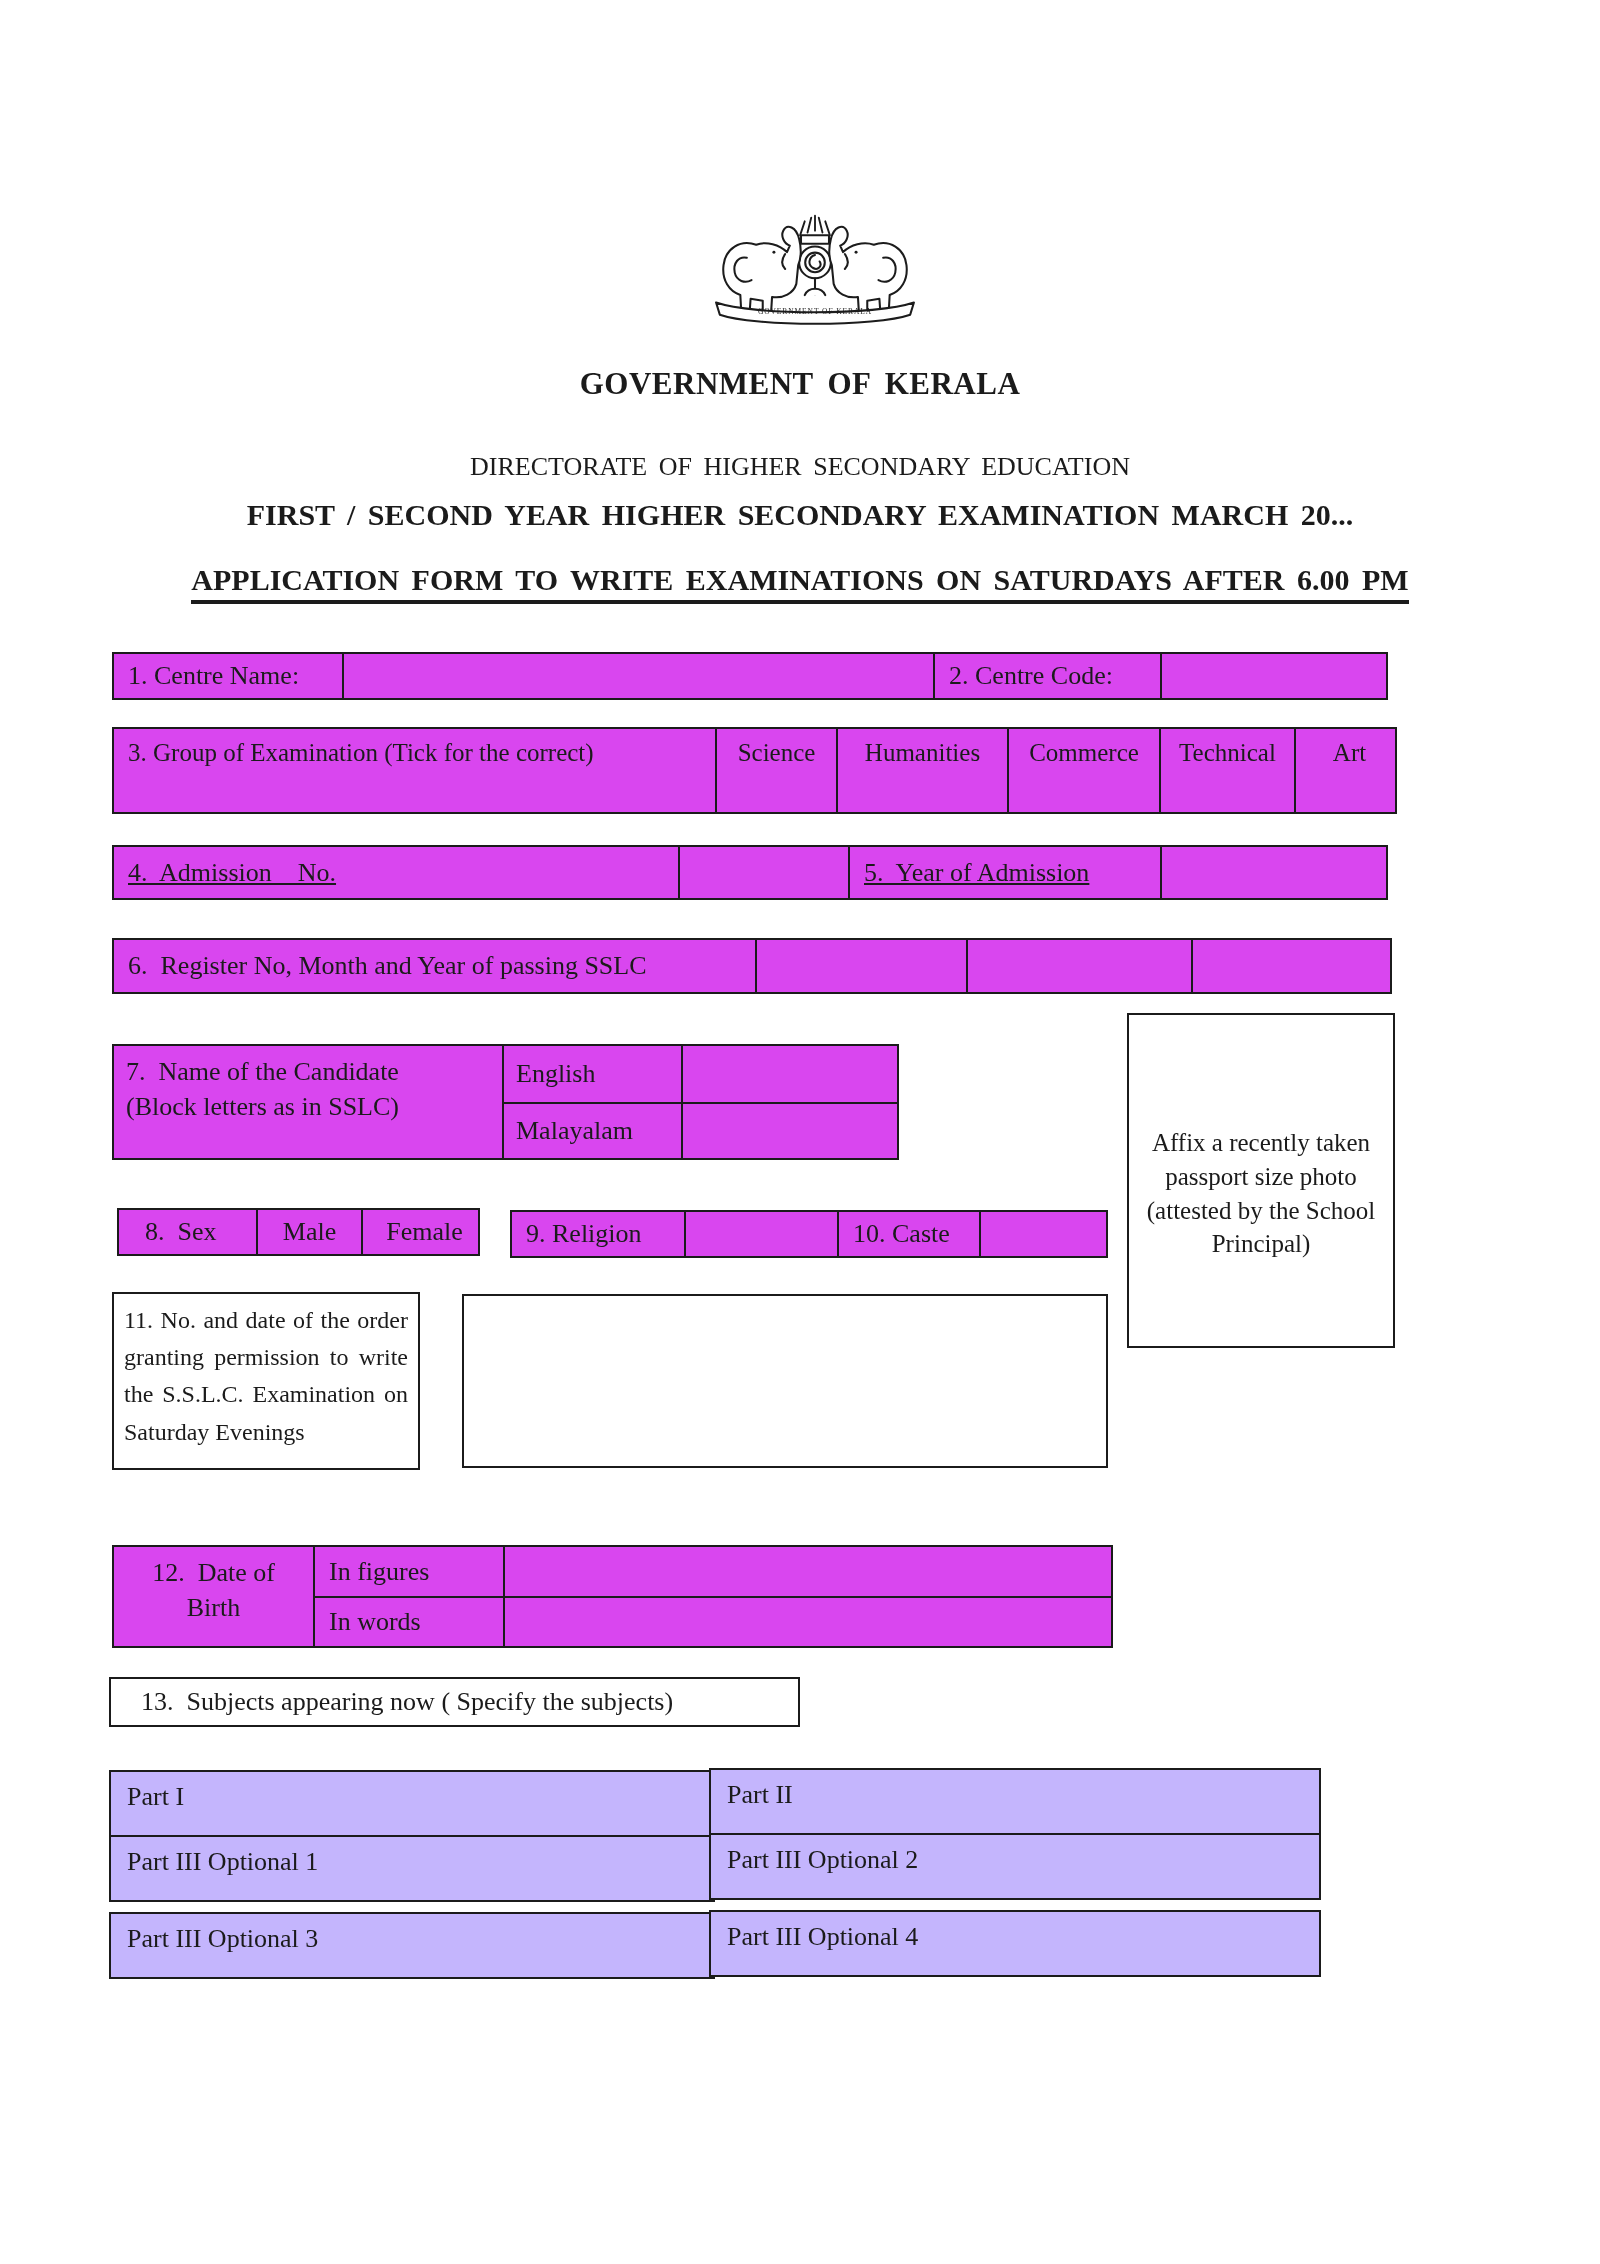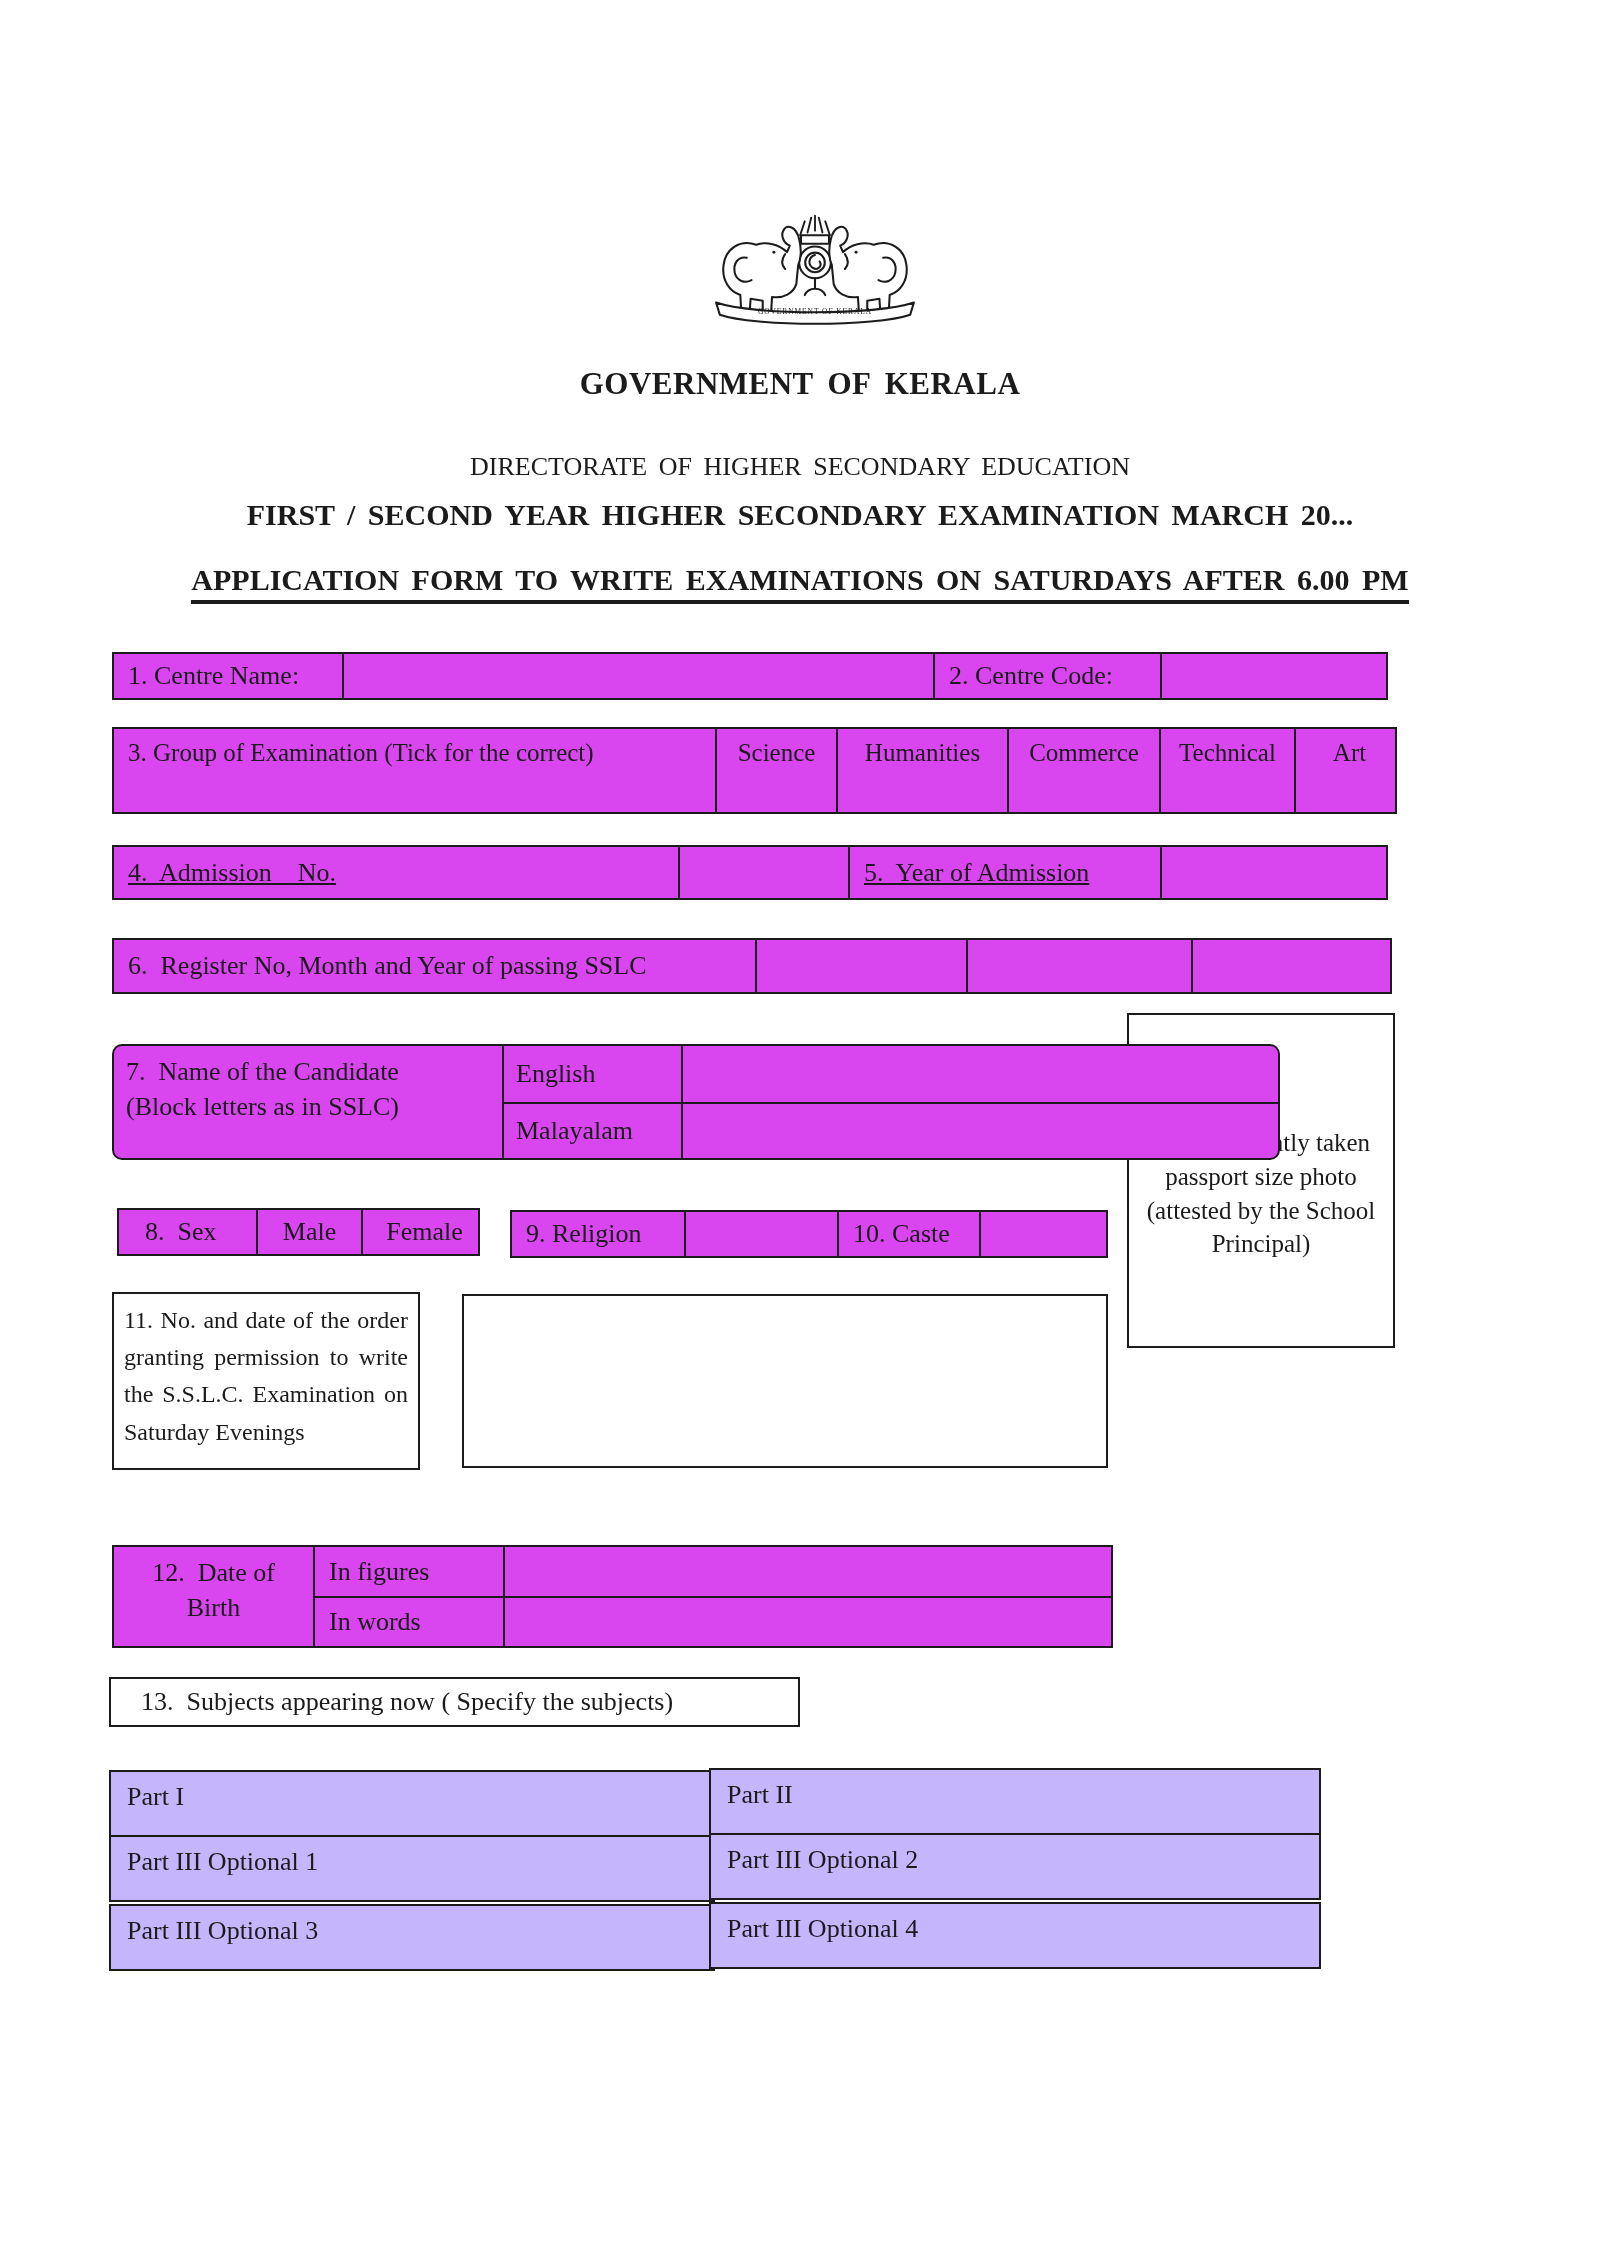--- a/index.html
+++ b/index.html
@@ -27,23 +27,23 @@
   .t-centre { left:112px; top:652px; width:1276px; height:48px; grid-template-columns:230px 591px 227px 1fr; }
   
   .t-group  { left:112px; top:727px; width:1285px; height:87px; grid-template-columns:603px 121px 171px 152px 135px 1fr; }
   .t-group .c { font-size:25px; align-items:flex-start; padding-top:10px; }
   
   .t-adm    { left:112px; top:845px; width:1276px; height:55px; grid-template-columns:566px 170px 312px 1fr;text-decoration:underline; }
   
   .t-sslc   { left:112px; top:938px; width:1280px; height:56px; grid-template-columns:643px 211px 225px 1fr; }
 
   
-  .t-name { left:112px; top:1044px; width:1168px; height:116px;
+  .t-name { left:112px; top:1044px; width:787px; height:116px;
             grid-template-columns:390px 179px 1fr; grid-template-rows:58px 1fr;
-            grid-template-areas:"lbl lang1 val1" "lbl lang2 val2";border-radius:10px; }
+            grid-template-areas:"lbl lang1 val1" "lbl lang2 val2"; }
   .t-name .lbl  { grid-area:lbl; border-right:2px solid #1b1b1b; font-size:26px; padding:8px 0 0 12px; line-height:1.35; }
   .t-name .lang1{ grid-area:lang1; border-right:2px solid #1b1b1b; border-bottom:2px solid #1b1b1b; }
   .t-name .val1 { grid-area:val1; border-bottom:2px solid #1b1b1b; }
   .t-name .lang2{ grid-area:lang2; border-right:2px solid #1b1b1b; }
   .t-name .val2 { grid-area:val2; }
   .t-name .cell { display:flex; align-items:center; font-size:26px; padding-left:12px; }
 
   
   .photo { left:1127px; top:1013px; width:268px; height:335px; border:2px solid #1b1b1b;
            display:flex; align-items:center; justify-content:center; text-align:center;
@@ -73,21 +73,21 @@
   
   .subjects { left:109px; top:1677px; width:691px; height:50px; border:2px solid #1b1b1b;
               display:flex; align-items:center; font-size:26px; padding-left:30px; }
 
   
   .parts { width:606px; }
   .parts-left  { left:109px; top:1770px; }
   .parts-right { left:709px; top:1768px; width:612px; }
   .prow { border:2px solid #1b1b1b; height:67px; font-size:26px; padding:10px 0 0 16px; background:#c4b5fd; }
   .prow.r2 { margin-top:-2px; }
-  .prow.r3 { margin-top:2px; }   
+  .prow.r3 { margin-top:10px; }   
 
   .emblem { left:700px; top:198px; width:230px; height:140px; }
 </style>
 </head>
 <body>
 
 <div id="page">
 
   <div class="abs emblem">
     <svg viewBox="0 0 240 150" width="230" height="140">

